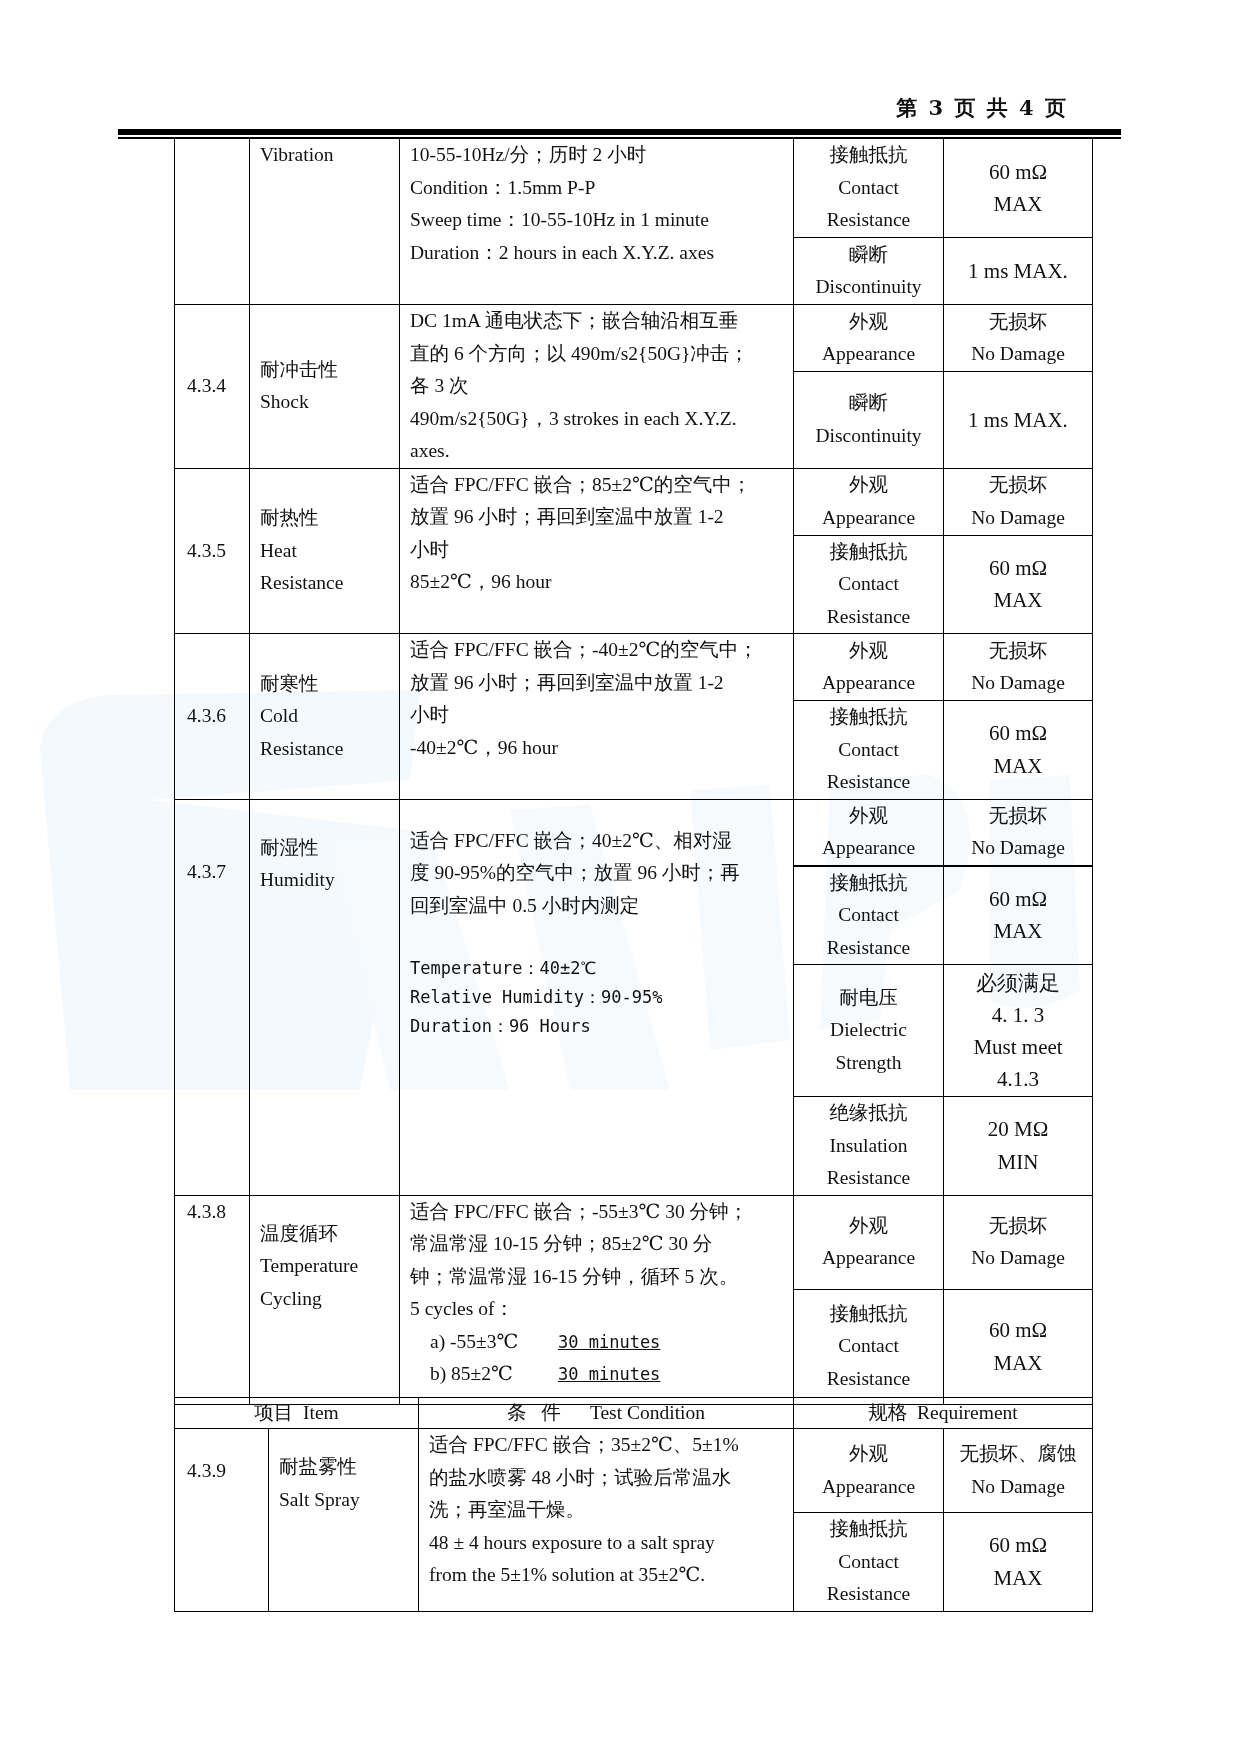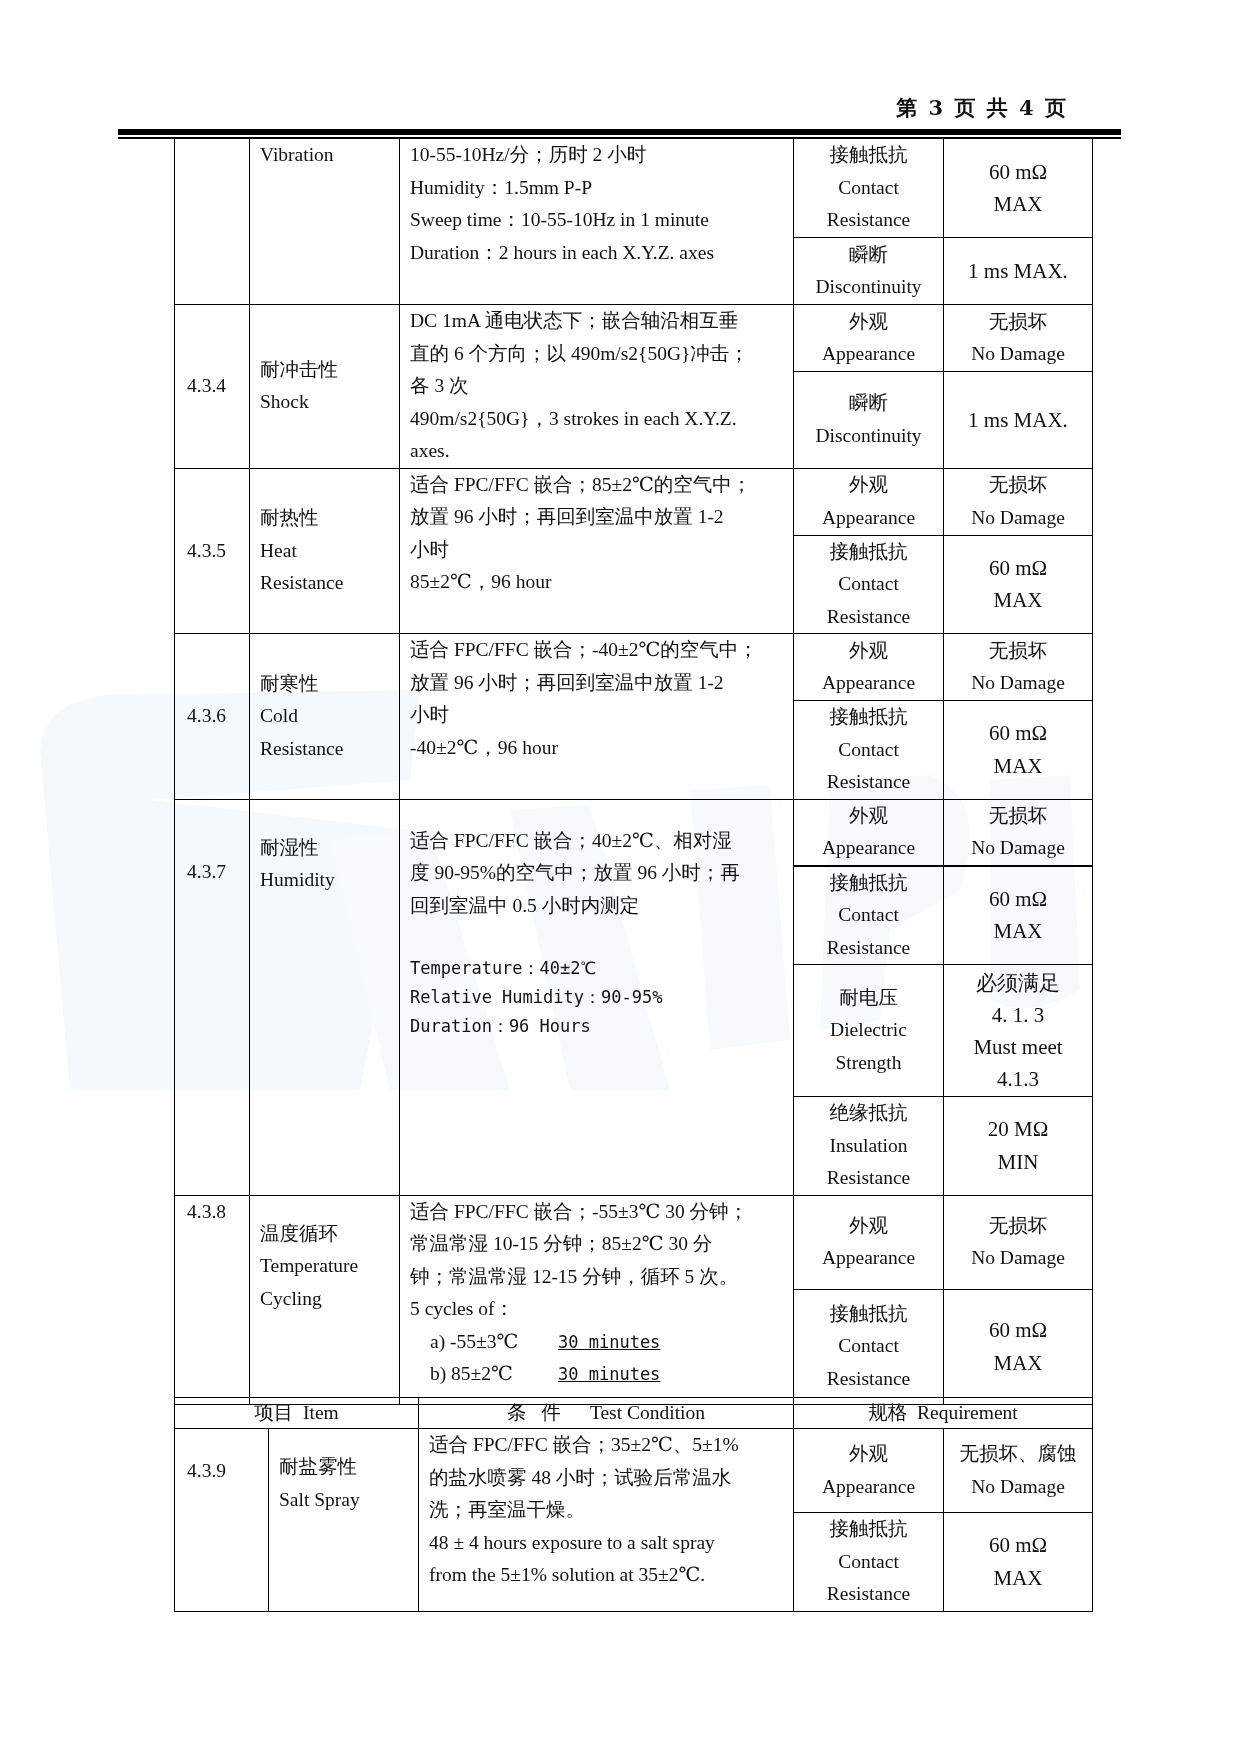--- a/index.html
+++ b/index.html
@@ -52,21 +52,21 @@
   </colgroup>
 
   <tbody>
       <tr style="height:99px">
     <td rowspan="2" class="num"></td>
     <td rowspan="2" class="item top-cell">
       <div>Vibration</div>
     </td>
     <td rowspan="2" class="cond">
       <div>10-55-10Hz/分；历时 2 小时</div>
-      <div>Humidity：1.5mm P-P</div>
+      <div>Condition：1.5mm P-P</div>
       <div>Sweep time：10-55-10Hz in 1 minute</div>
       <div>Duration：2 hours in each X.Y.Z. axes</div>
     </td>
     <td class="req-name">
       <div>接触抵抗</div>
       <div>Contact</div>
       <div>Resistance</div>
     </td>
     <td class="req-val">
       <div>60 mΩ</div>
@@ -246,21 +246,21 @@
   <tr style="height:94px">
     <td rowspan="2" class="num" style="vertical-align:top; ">4.3.8</td>
     <td rowspan="2" class="item" style="vertical-align:top; padding-top:22px">
       <div>温度循环</div>
       <div>Temperature</div>
       <div>Cycling</div>
     </td>
     <td rowspan="2" class="cond">
       <div>适合 FPC/FFC 嵌合；-55±3℃  30 分钟；</div>
       <div>常温常湿  10-15 分钟；85±2℃  30 分</div>
-      <div>钟；常温常湿  12-15 分钟，循环 5 次。</div>
+      <div>钟；常温常湿  16-15 分钟，循环 5 次。</div>
       <div>5 cycles of：</div>
       <div class="indent">
         <span style="display:inline-block; width:128px">a) -55±3℃</span><span class="mono">30 minutes</span>
       </div>
       <div class="indent">
         <span style="display:inline-block; width:128px">b) 85±2℃</span><span class="mono">30 minutes</span>
       </div>
     </td>
     <td class="req-name">
       <div>外观</div>

